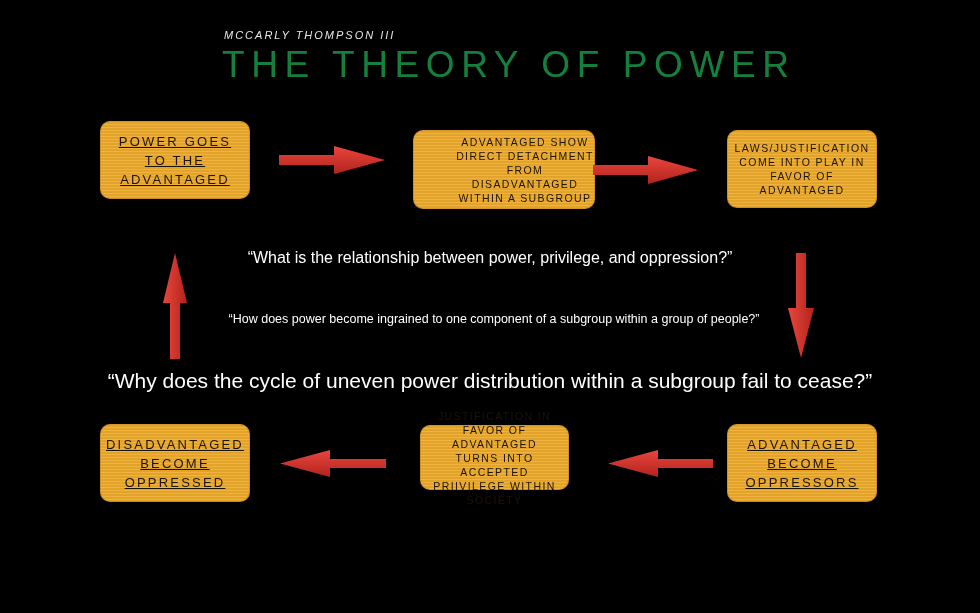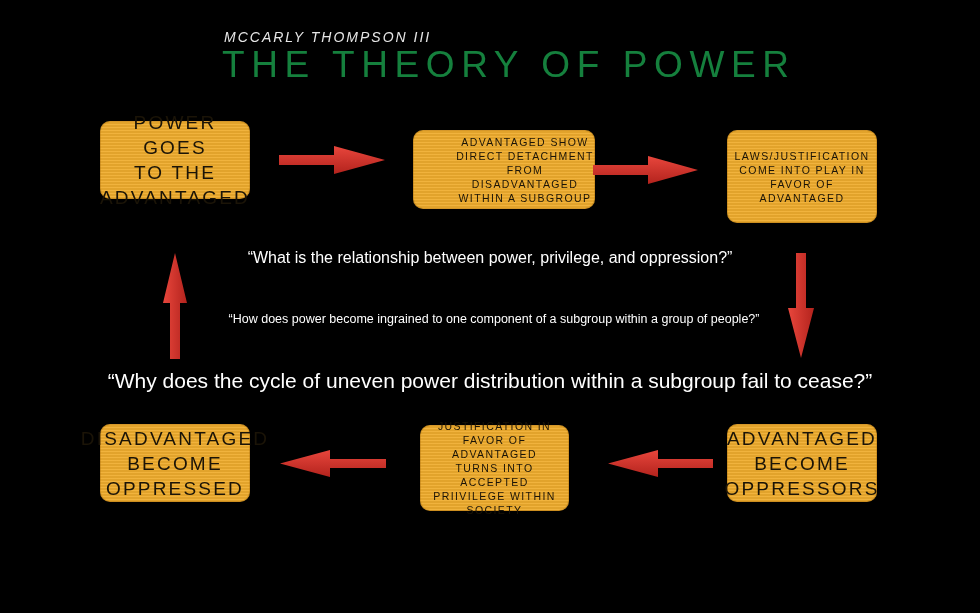--- a/index.html
+++ b/index.html
@@ -1,37 +1,37 @@
 <!DOCTYPE html>
 <html><head>
   <meta charset="utf-8">
   <style>
     html, body { margin: 0; padding: 0; }
     body {
       width: 980px; height: 613px; background: #000000; position: relative; overflow: hidden;
       font-family: "Liberation Sans", "DejaVu Sans", sans-serif; color: #ffffff;
     }
     .author {
-      position: absolute; left: 224px; top: 29px; font-size: 14px; letter-spacing: 2px;
+      position: absolute; left: 224px; top: 29px; font-size: 11px; letter-spacing: 2px;
       font-style: italic; color: #e6e6e6;
     }
     .title {
       position: absolute; left: 222px; top: 44px; font-size: 37px; letter-spacing: 6.6px;
       color: #15803d; font-weight: normal; margin: 0; line-height: 42px;
     }
     .box {
       position: absolute; box-sizing: border-box; border-radius: 10px;
       background-color: #f0ad2e;
       background-image: repeating-linear-gradient(to bottom, rgba(255,255,255,0.07) 0px, rgba(255,255,255,0.07) 1px, rgba(0,0,0,0.06) 1px, rgba(0,0,0,0.06) 3px);
       box-shadow: inset 0 0 0 1px rgba(160,100,10,0.35);
       display: flex; align-items: center; justify-content: center; text-align: center;
       color: #1b1407; text-transform: uppercase;
     }
     .box span { display: block; white-space: pre-line; }
-    .box.lg span { font-size: 19px; letter-spacing: 2.2px; line-height: 25px; }
+    .box.lg span { font-size: 13px; letter-spacing: 2.2px; line-height: 19px; text-decoration: underline; }
     .box.sm span { font-size: 10.5px; letter-spacing: 1.4px; line-height: 14px; }
     .question {
       position: absolute; left: 0; width: 980px; text-align: center; color: #ffffff; font-weight: normal;
     }
     .arrow { position: absolute; }
   </style>
 </head>
 <body>
 
 <svg width="0" height="0" style="position:absolute">
@@ -55,33 +55,33 @@
 TO THE
 ADVANTAGED</span>
 </div>
 <div class="box sm" style="left:413px; top:130px; width:182px; height:79px;padding-left:42px;">
   <span>ADVANTAGED SHOW
 DIRECT DETACHMENT
 FROM
 DISADVANTAGED
 WITHIN A SUBGROUP</span>
 </div>
-<div class="box sm" style="left:727px; top:130px; width:150px; height:93px;">
+<div class="box sm" style="left:727px; top:130px; width:150px; height:78px;">
   <span>LAWS/JUSTIFICATION
 COME INTO PLAY IN
 FAVOR OF
 ADVANTAGED</span>
 </div>
 
 <div class="box lg" style="left:727px; top:424px; width:150px; height:78px;">
   <span>ADVANTAGED
 BECOME
 OPPRESSORS</span>
 </div>
-<div class="box sm" style="left:420px; top:425px; width:149px; height:86px;">
+<div class="box sm" style="left:420px; top:425px; width:149px; height:65px;">
   <span>JUSTIFICATION IN
 FAVOR OF ADVANTAGED
 TURNS INTO ACCEPTED
 PRIIVILEGE WITHIN
 SOCIETY</span>
 </div>
 <div class="box lg" style="left:100px; top:424px; width:150px; height:78px;">
   <span>DISADVANTAGED
 BECOME OPPRESSED</span>
 </div>

